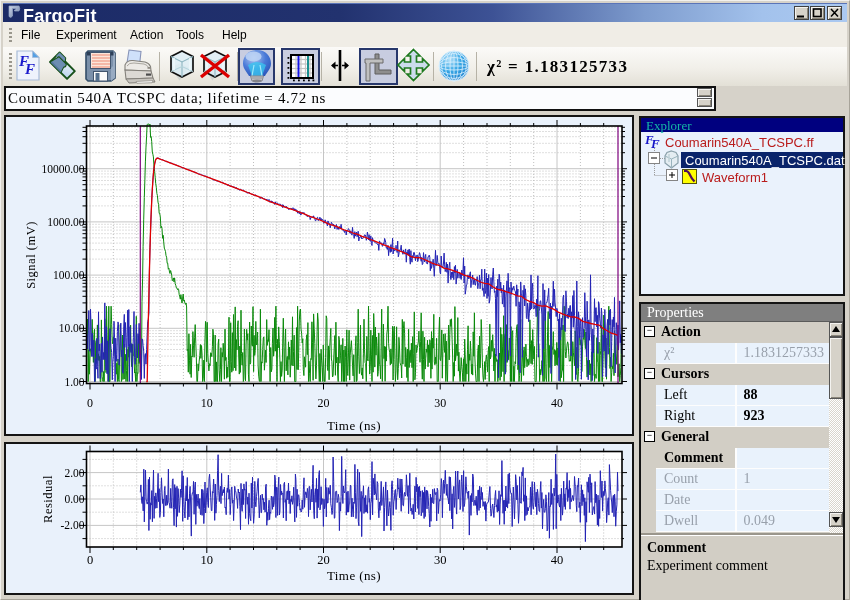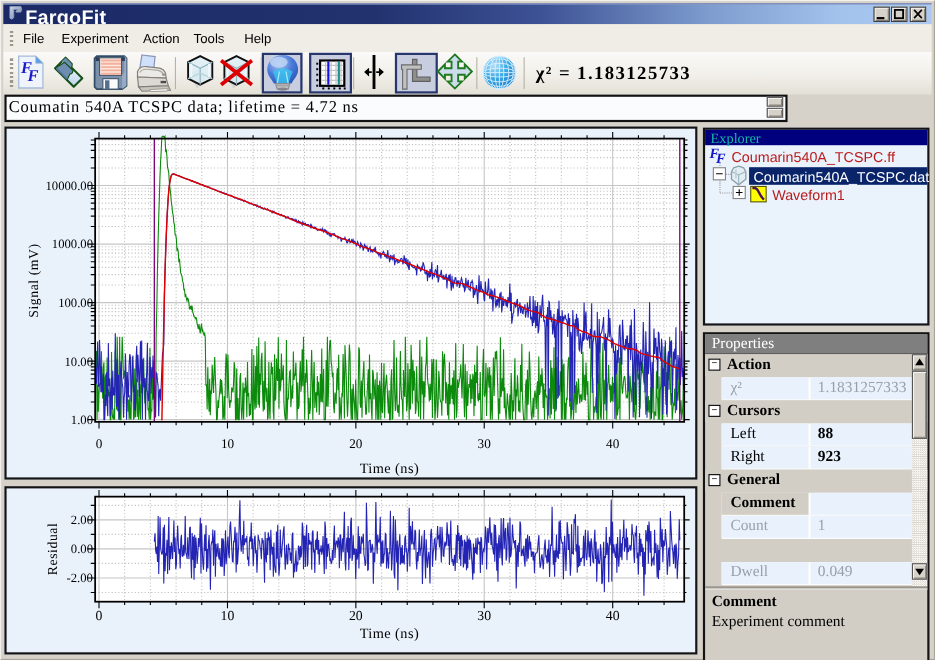--- a/index.html
+++ b/index.html
@@ -674,20 +674,25 @@
     <div class="prow" style="top:144px;">
       <div class="punder"></div>
       <div class="pname" style="background:#d2cec5;font-weight:bold;">Comment</div>
       <div class="pval" style=""></div>
     </div>
     <div class="prow" style="top:165px;">
       <div class="punder"></div>
       <div class="pname dis" style="">Count</div>
       <div class="pval dis" style="">1</div>
     </div>
+    <div class="prow" style="top:186px;">
+      <div class="punder"></div>
+      <div class="pname dis" style="">Date</div>
+      <div class="pval dis" style=""></div>
+    </div>
     <div class="prow" style="top:207px;">
       <div class="punder"></div>
       <div class="pname dis" style="">Dwell</div>
       <div class="pval dis" style="">0.049</div>
     </div>
 <div style="position:absolute;left:188px;top:18px;width:14px;height:211px;
      background:repeating-conic-gradient(#fff 0 25%,#d9d5cc 0 50%) 0 0/2px 2px;"></div>
 <div class="sbtn" style="left:188px;top:18px;width:14px;height:15px;"></div>
 <svg style="position:absolute;left:188px;top:18px" width="14" height="15">
       <path d="M7 4 L11 10 L3 10 Z" fill="#000"></path>

